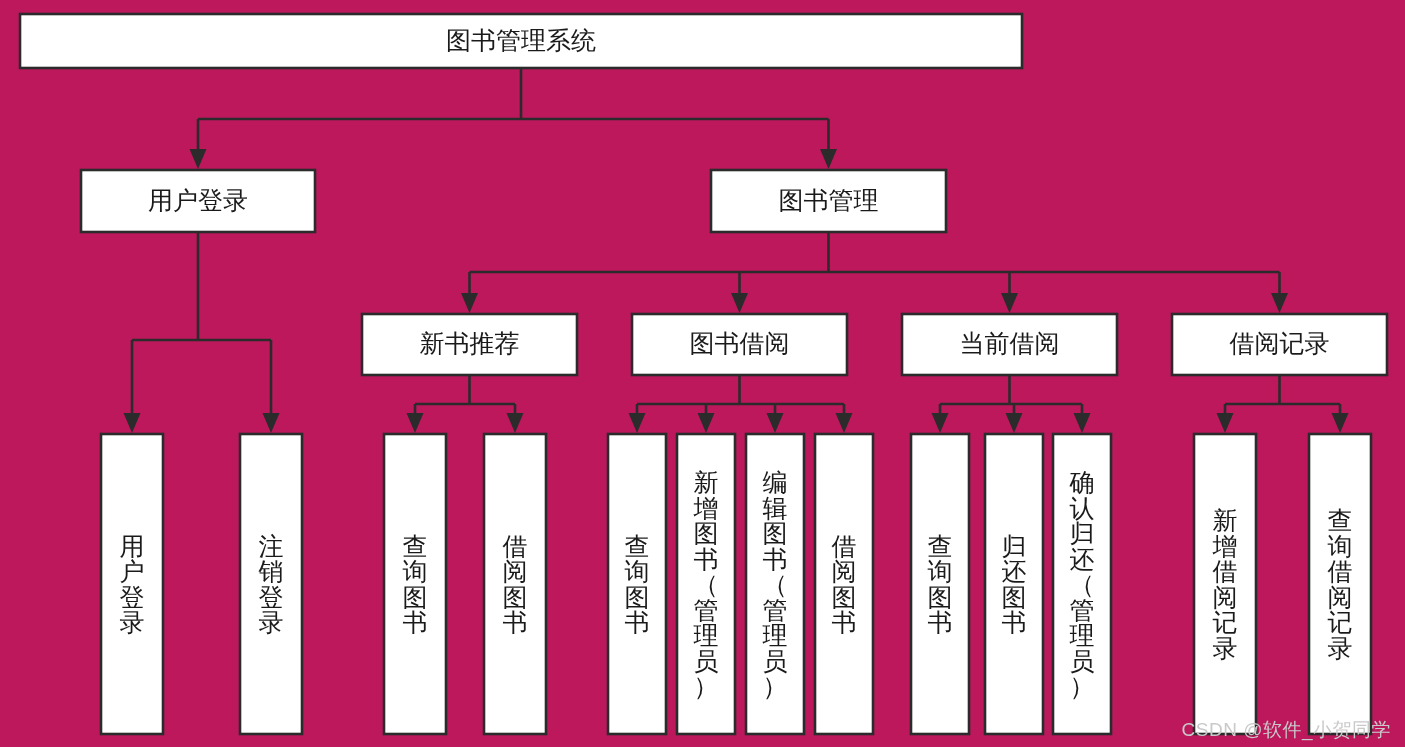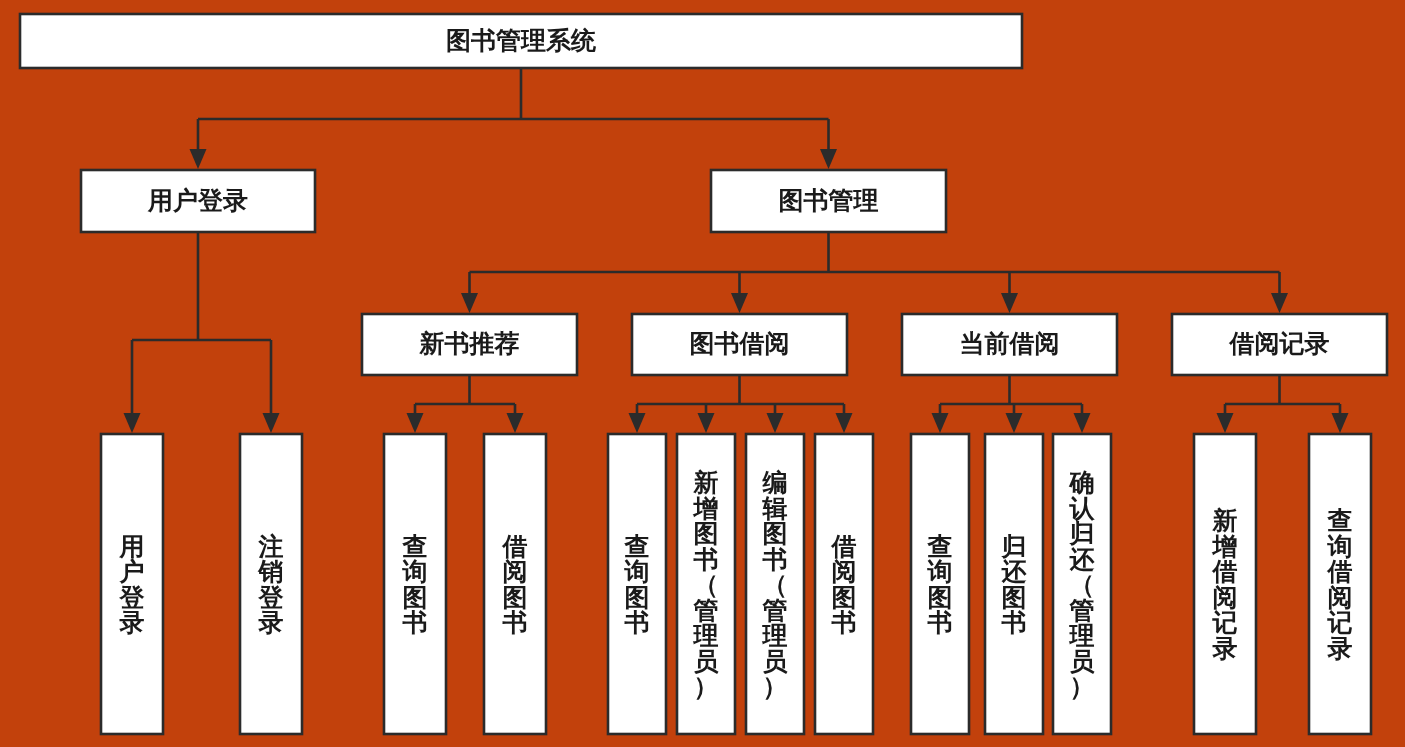--- a/index.html
+++ b/index.html
@@ -8,23 +8,22 @@
     padding: 0;
     background: #ffffff;
   }
   body {
     font-family: "Liberation Sans", "DejaVu Sans", sans-serif;
   }
   #diagram-root {
     position: relative;
     width: 1405px;
     height: 747px;
-    background: #c2410c;
+    background: #be185d;
     overflow: hidden;
-    font-weight: bold;
   }
   svg.diagram-canvas {
     position: absolute;
     left: 0;
     top: 0;
     width: 1405px;
     height: 747px;
   }
   .node-box {
     fill: #ffffff;
@@ -204,13 +203,14 @@
         <g>
           <rect x="1194" y="434" width="62" height="300" class="node-box"></rect>
           <text x="1225" y="0" class="node-label-v"><tspan x="1225" y="522.25">新</tspan><tspan x="1225" y="547.75">增</tspan><tspan x="1225" y="573.25">借</tspan><tspan x="1225" y="598.75">阅</tspan><tspan x="1225" y="624.25">记</tspan><tspan x="1225" y="649.75">录</tspan></text>
         </g>
         <g>
           <rect x="1309" y="434" width="62" height="300" class="node-box"></rect>
           <text x="1340" y="0" class="node-label-v"><tspan x="1340" y="522.25">查</tspan><tspan x="1340" y="547.75">询</tspan><tspan x="1340" y="573.25">借</tspan><tspan x="1340" y="598.75">阅</tspan><tspan x="1340" y="624.25">记</tspan><tspan x="1340" y="649.75">录</tspan></text>
         </g>
       </g>
   </svg>
+  <div class="watermark">CSDN @软件_小贺同学</div>
 </div>
 
 </body></html>

